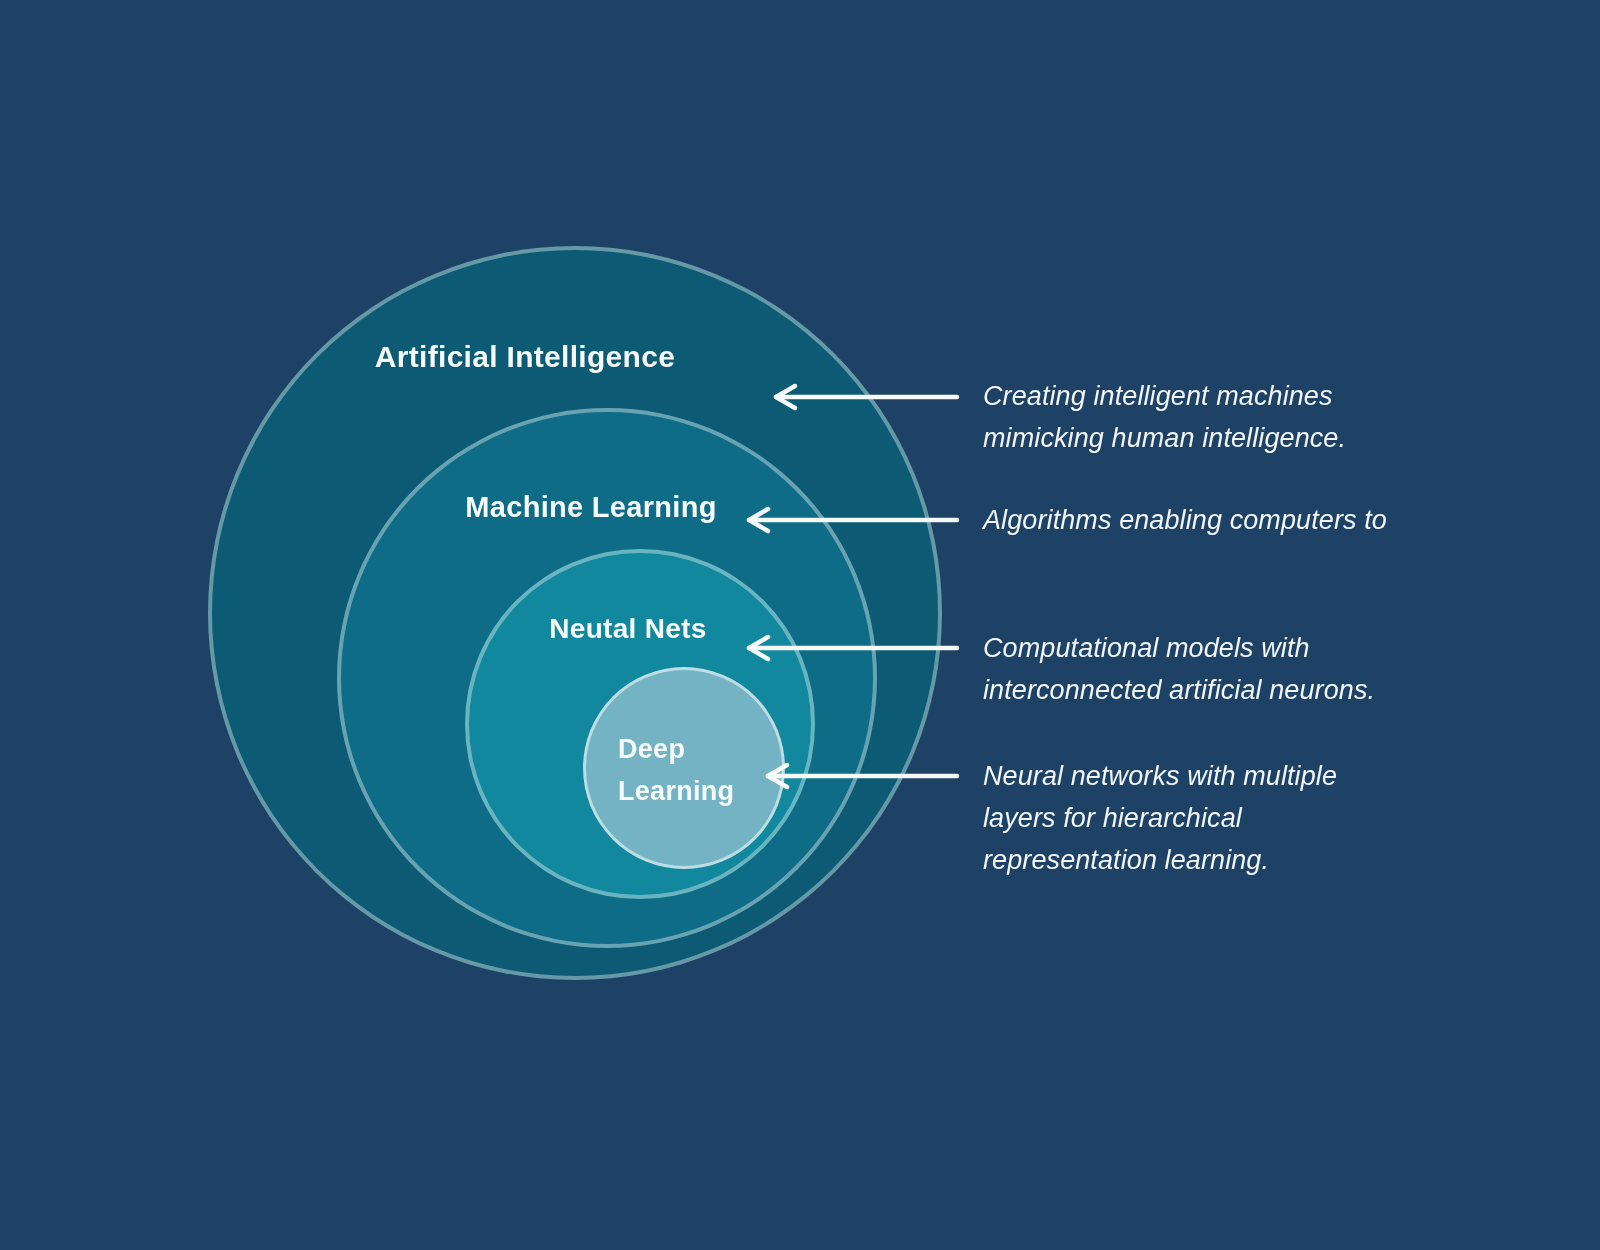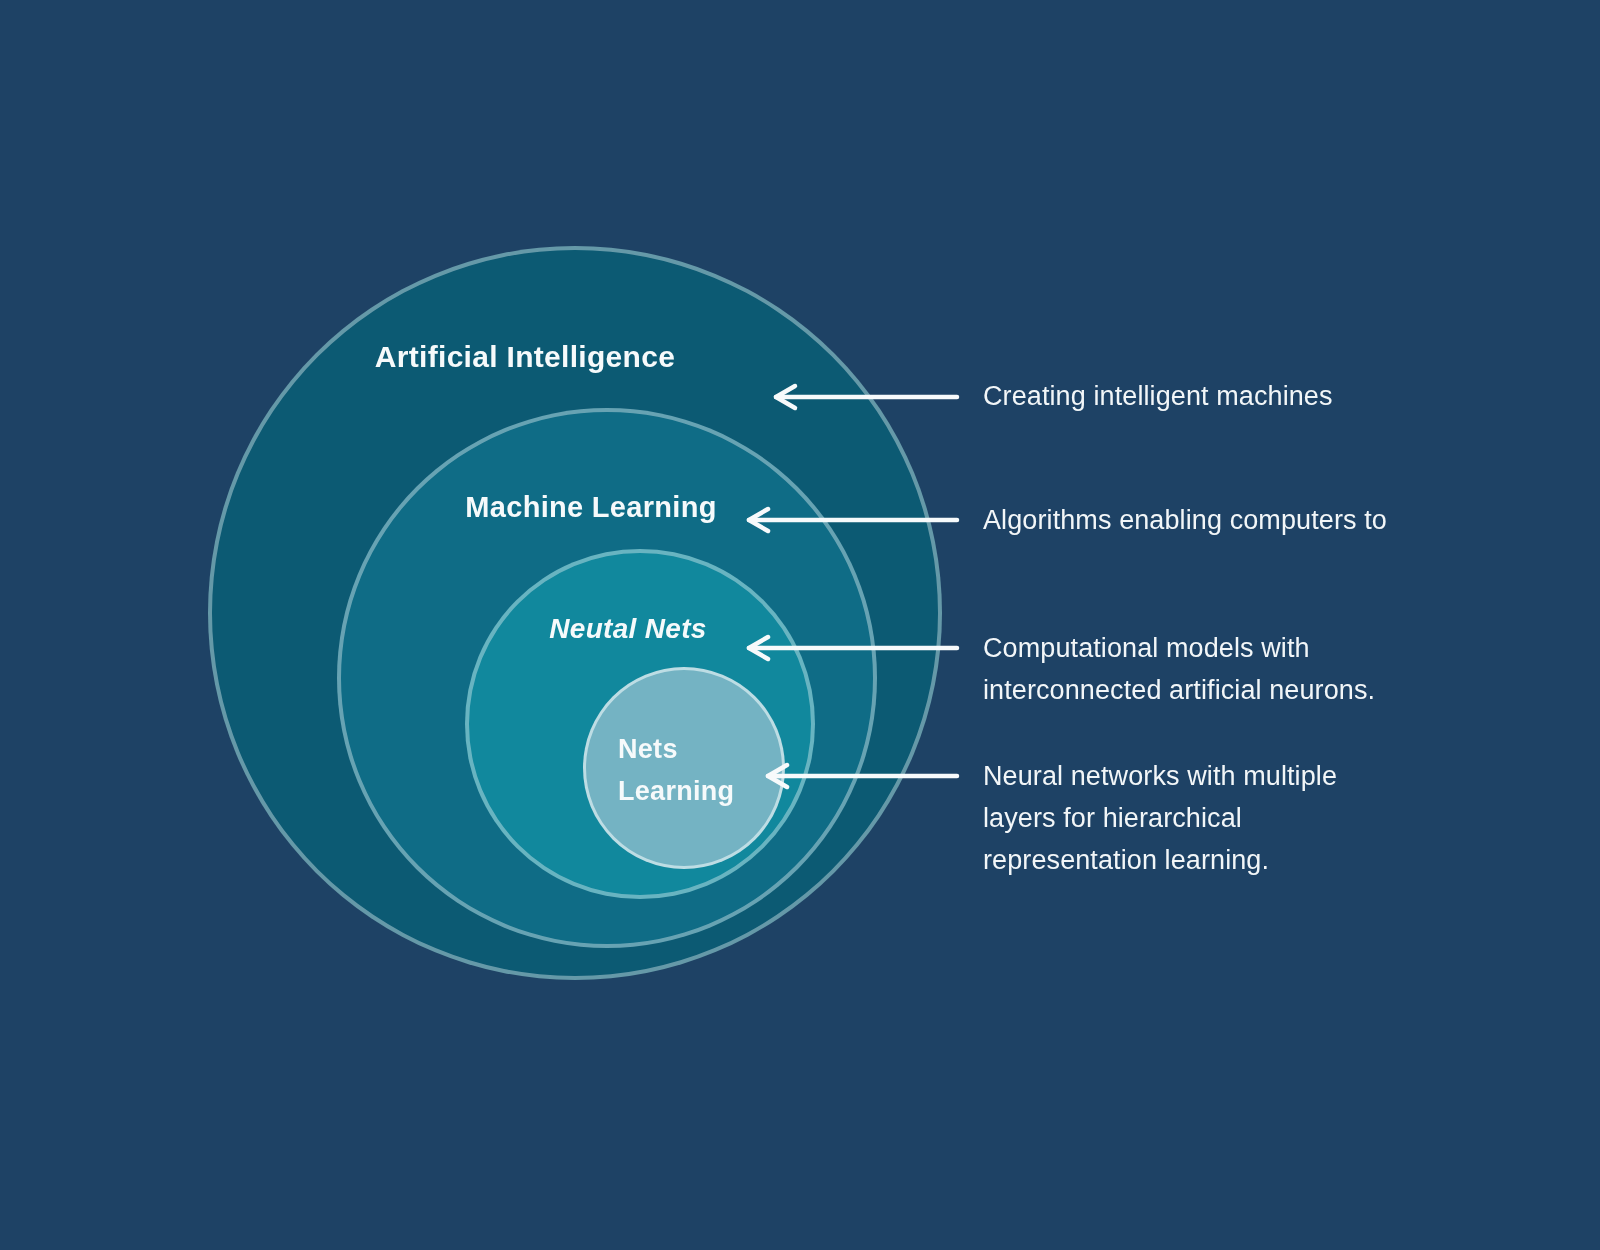--- a/index.html
+++ b/index.html
@@ -35,58 +35,59 @@
 
   .ring-label{
     position:absolute;
     color:var(--label-text,#F6FAFB);
     font-weight:600;
     letter-spacing:0.3px;
     white-space:nowrap;
   }
   .label-ai{left:525px;top:357px;transform:translate(-50%,-50%);font-size:30px;}
   .label-ml{left:591px;top:507px;transform:translate(-50%,-50%);font-size:29px;text-align:center;}
-  .label-nn{left:628px;top:629px;transform:translate(-50%,-50%);font-size:28px;font-style:italic;}
+  .label-nn{left:628px;top:629px;transform:translate(-50%,-50%);font-size:28px;}
   .label-dl{left:618px;top:728px;font-size:27px;line-height:42px;text-align:left;}
 
   .arrows{position:absolute;left:0;top:0;width:1600px;height:1250px;pointer-events:none;}
   .arrows line,.arrows path{
     stroke:var(--arrow,#F7FAFB);
     stroke-width:4.5;
     fill:none;
     stroke-linecap:round;
     stroke-linejoin:round;
   }
 
   .annotation{
     position:absolute;
     left:983px;
     color:var(--body-text,#F2F6F8);
     font-size:27px;
     line-height:42px;
     font-weight:400;
     letter-spacing:0.1px;
     white-space:nowrap;
+    font-style:italic;
   }
 </style>
 </head>
 <body>
 
 <div class="stage">
 
   <div class="circle circle-ai"></div>
   <div class="circle circle-ml"></div>
   <div class="circle circle-nn"></div>
   <div class="circle circle-dl"></div>
 
   <div class="ring-label label-ai">Artificial Intelligence</div>
   <div class="ring-label label-ml">Machine Learning</div>
   <div class="ring-label label-nn">Neutal Nets</div>
   <div class="ring-label label-dl">
-    <div>Nets</div>
+    <div>Deep</div>
     <div>Learning</div>
   </div>
 
   <svg class="arrows" viewBox="0 0 1600 1250">
     <g>
       <line x1="957" y1="397" x2="776" y2="397"></line>
       <path d="M795 386 L776 397 L795 408"></path>
     </g>
     <g>
       <line x1="957" y1="520" x2="749" y2="520"></line>
@@ -97,20 +98,21 @@
       <path d="M768 637 L749 648 L768 659"></path>
     </g>
     <g>
       <line x1="957" y1="776" x2="768" y2="776"></line>
       <path d="M787 765 L768 776 L787 787"></path>
     </g>
   </svg>
 
   <div class="annotation" style="top:375px">
     <div>Creating intelligent machines</div>
+    <div>mimicking human intelligence.</div>
   </div>
 
   <div class="annotation" style="top:499px">
     <div>Algorithms enabling computers to</div>
   </div>
 
   <div class="annotation" style="top:627px">
     <div>Computational models with</div>
     <div>interconnected artificial neurons.</div>
   </div>

